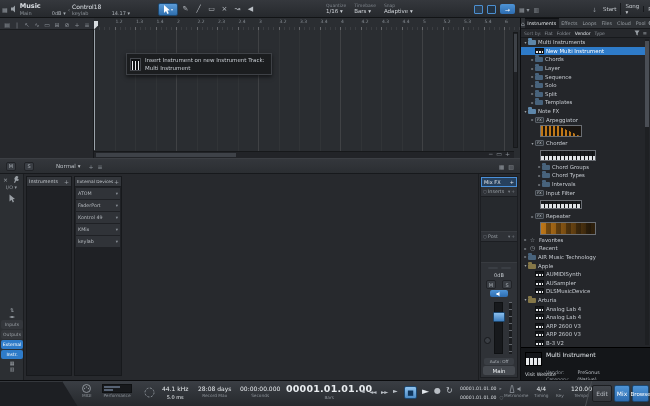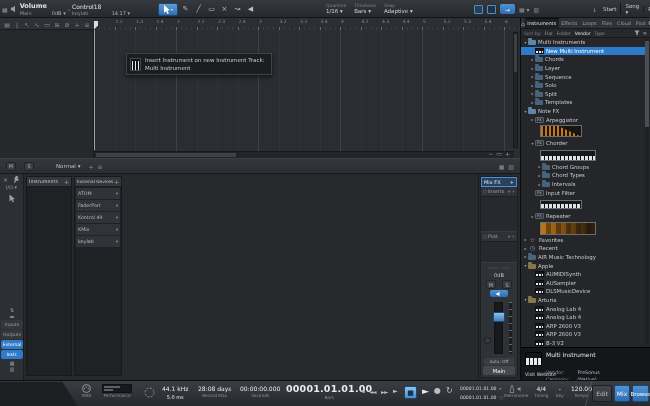--- a/index.html
+++ b/index.html
@@ -161,21 +161,21 @@
 
 <div id="app">
 
   <div id="topbar" class="abs">
     <div class="abs row" style="left:2px;top:1px;height:16px;gap:2px">
       <span class="mini-icon">▦</span>
       <svg width="8" height="8">
           <path d="M1 2.5h2l2-2v7l-2-2H1z" fill="#9aa0a6"></path>
         </svg>
       <div style="width:46px">
-        <div class="tb-title">Volume</div>
+        <div class="tb-title">Music</div>
         <div class="row" style="justify-content:space-between">
           <span class="tb-sub">Main</span>
           <span class="tb-val"><span>0dB</span> <span>▾</span></span>
         </div>
       </div>
       <span class="mini-icon">‹</span>
       <div style="width:58px">
         <div class="tb-title" style="font-weight:normal;font-size:6px">Control18</div>
         <div class="row" style="justify-content:space-between">
           <span class="tb-sub">keylab</span>

